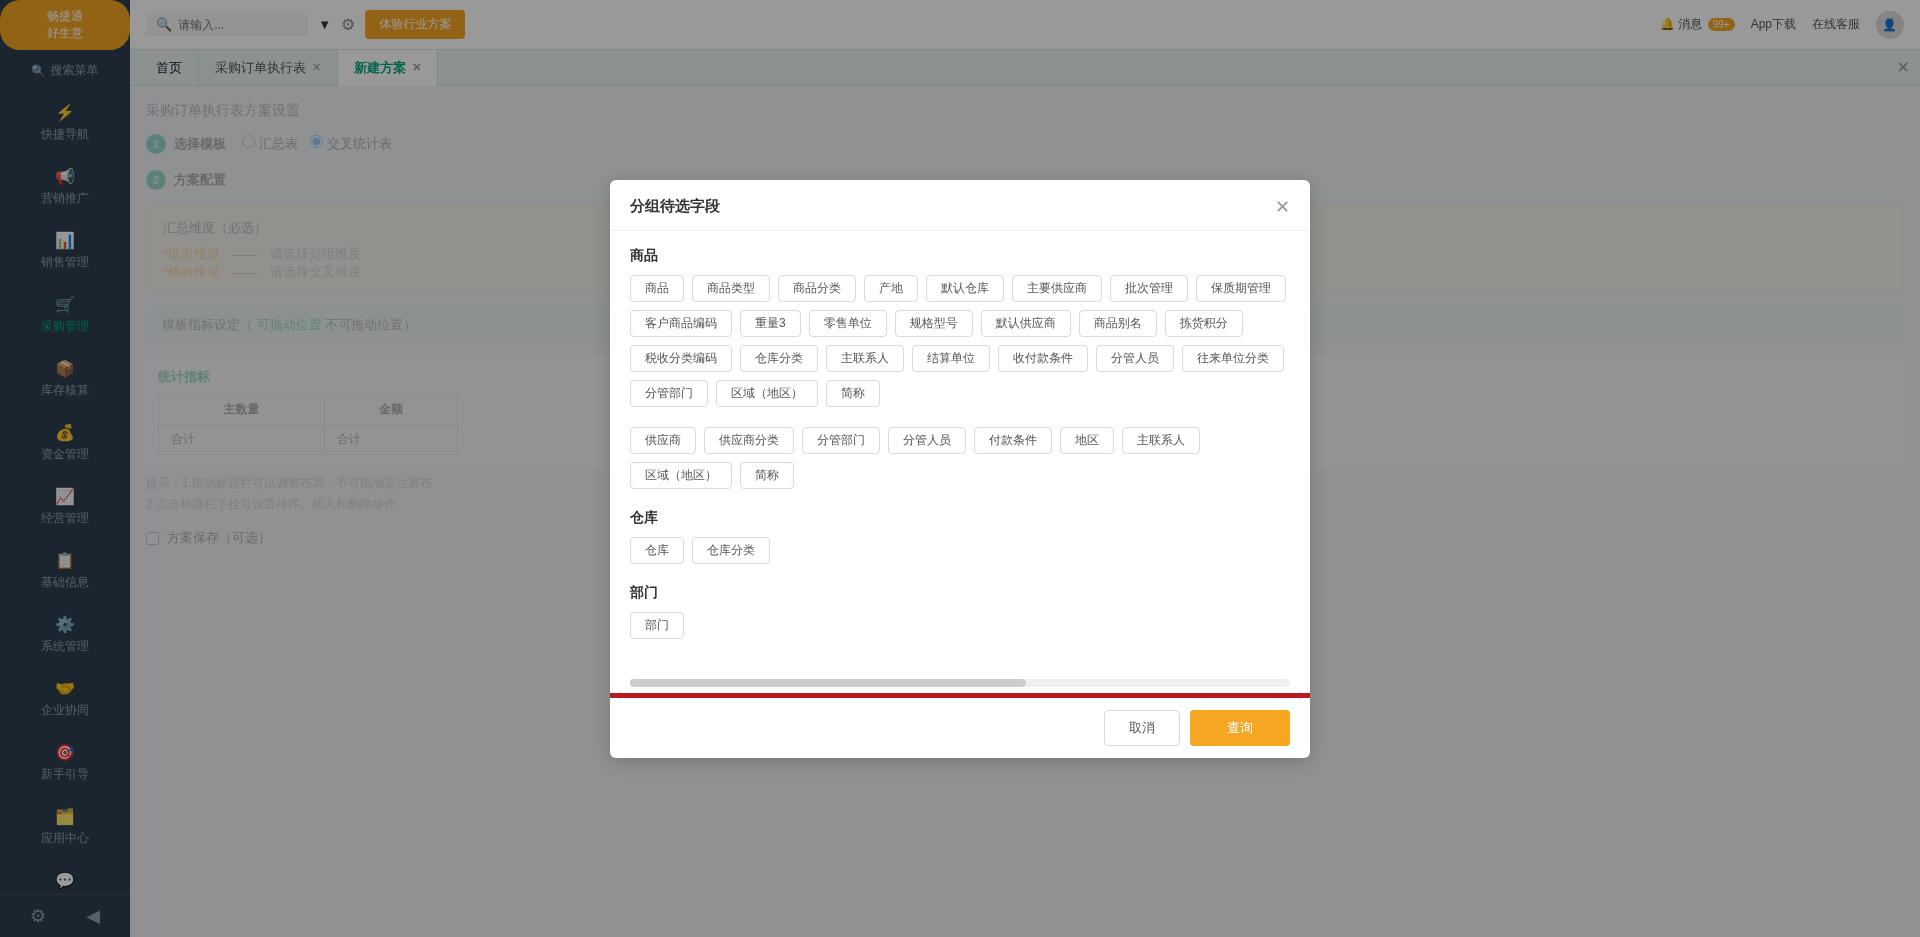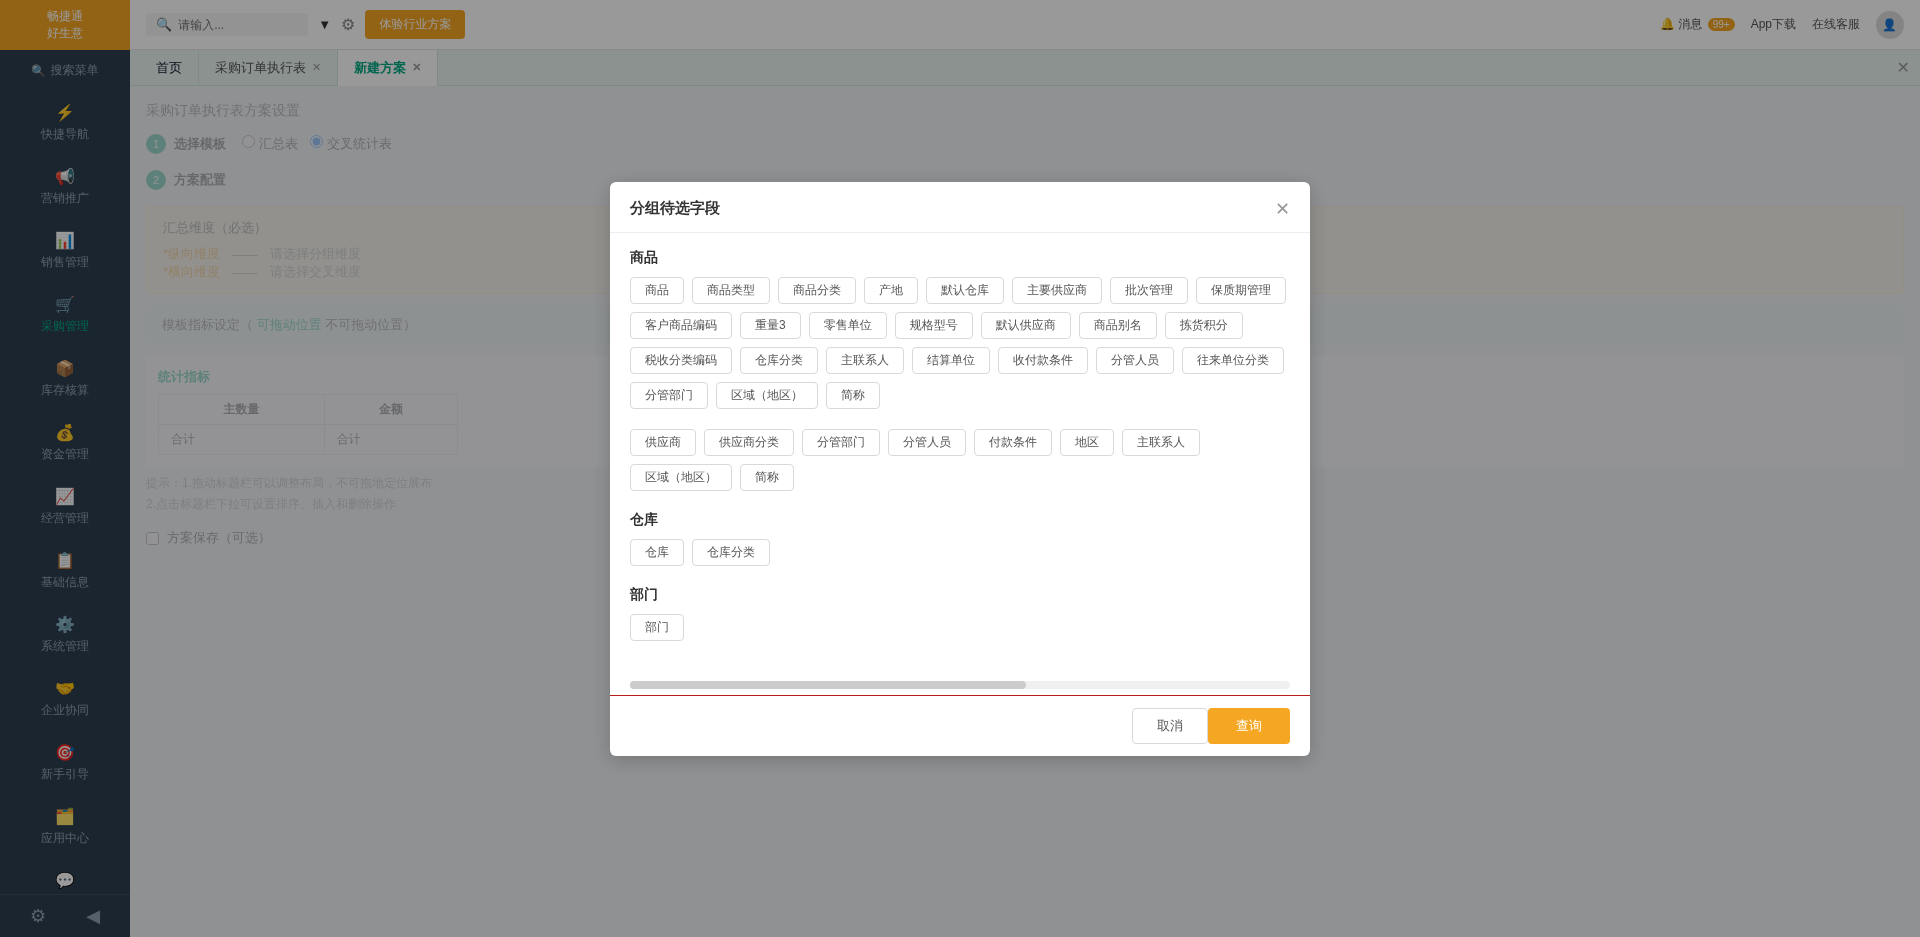--- a/index.html
+++ b/index.html
@@ -3,21 +3,21 @@
   <meta charset="utf-8">
   <style>
     * { box-sizing: border-box; margin: 0; padding: 0; }
     body { font-family: 'Microsoft YaHei', Arial, sans-serif; font-size: 13px; background: #f0f2f5; color: #333; }
 
     
     .app-container { display: flex; height: 937px; width: 1920px; overflow: hidden; }
 
     
     .sidebar { width: 130px; background: #2d3e50; display: flex; flex-direction: column; align-items: center; padding-top: 0; flex-shrink: 0; }
-    .sidebar-logo { width: 100%; background: #f5a623; display: flex; align-items: center; justify-content: center; padding: 10px 0; height: 50px; }
+    .sidebar-logo { width: 100%; background: #f5a623; display: flex; align-items: center; justify-content: center; padding: 10px 0; height: 50px; border-radius: 20px; }
     .sidebar-search { color: #8fa0b3; font-size: 12px; display: flex; align-items: center; gap: 4px; padding: 12px 0; cursor: pointer; width: 100%; justify-content: center; }
     .sidebar-nav { width: 100%; flex: 1; overflow-y: auto; }
     .sidebar-item { display: flex; flex-direction: column; align-items: center; padding: 12px 0; color: #8fa0b3; cursor: pointer; font-size: 12px; gap: 4px; }
     .sidebar-item .icon { font-size: 16px; }
     .sidebar-bottom { display: flex; width: 100%; padding: 10px; justify-content: space-around; border-top: 1px solid #3d4e60; }
     .sidebar-bottom-btn { color: #8fa0b3; font-size: 18px; cursor: pointer; }
 
     
     .main-area { flex: 1; display: flex; flex-direction: column; overflow: hidden; }
 
@@ -54,36 +54,36 @@
 
     
     .modal-overlay { position: fixed; inset: 0; background: rgba(0,0,0,0.4); z-index: 100; display: flex; align-items: center; justify-content: center; }
 
     
     .modal { background: #fff; border-radius: 6px; width: 700px; max-height: 600px; display: flex; flex-direction: column; position: relative; box-shadow: 0 4px 20px rgba(0,0,0,0.2); }
     .modal-header { display: flex; align-items: center; justify-content: space-between; padding: 16px 20px 12px; border-bottom: 1px solid #eee; }
     .modal-title { font-size: 15px; font-weight: bold; color: #333; }
     .modal-close { cursor: pointer; color: #999; font-size: 18px; }
     .modal-body { flex: 1; overflow-y: auto; padding: 16px 20px; }
-    .modal-footer { padding: 12px 20px; border-top: 1px solid #b91c1c; display: flex; justify-content: flex-end; }
+    .modal-footer { padding: 12px 20px; border-top: 5px solid #b91c1c; display: flex; justify-content: flex-end; gap: 10px; }
 
     
     .field-section { margin-bottom: 20px; }
     .field-section-title { font-size: 14px; font-weight: bold; color: #333; margin-bottom: 10px; }
     .field-tags { display: flex; flex-wrap: wrap; gap: 8px; }
     .field-tag { border: 1px solid #d9d9d9; border-radius: 4px; padding: 4px 14px; font-size: 12px; color: #555; cursor: pointer; background: #fff; }
 
     
     .modal-body::-webkit-scrollbar { width: 6px; }
     .modal-body::-webkit-scrollbar-track { background: #f0f0f0; }
     .modal-body::-webkit-scrollbar-thumb { background: #ccc; border-radius: 3px; }
 
     
     .btn-cancel { padding: 8px 24px; border: 1px solid #d9d9d9; background: #fff; border-radius: 4px; cursor: pointer; font-size: 13px; color: #555; }
-    .btn-confirm { padding: 8px 28px; background: #f5a623; color: white; border: none; border-radius: 4px; cursor: pointer; font-size: 13px; }
+    .btn-confirm { padding: 8px 37px; background: #f5a623; color: white; border: none; border-radius: 4px; cursor: pointer; font-size: 13px; }
 
     
     .bg-form { opacity: 0.35; pointer-events: none; }
   </style>
 </head>
 <body>
 
 <div class="app-container">
 
   <div class="sidebar">

